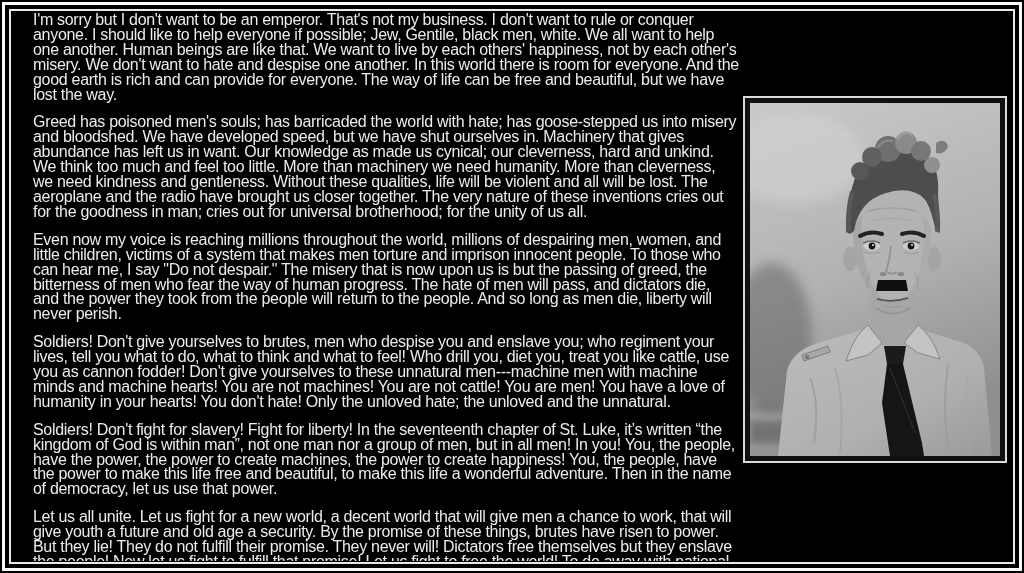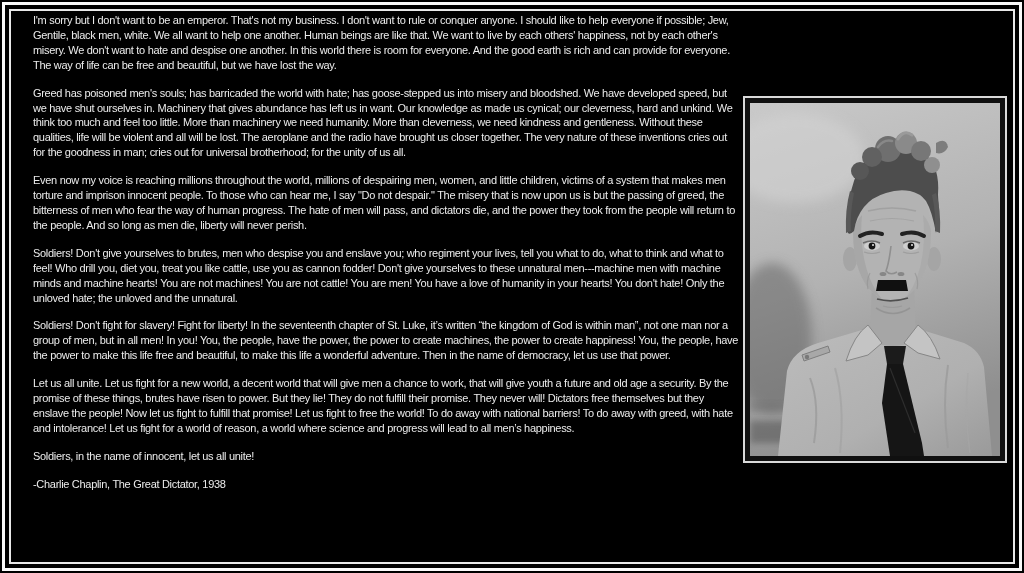--- a/index.html
+++ b/index.html
@@ -30,21 +30,21 @@
     pointer-events: none;
   }
   .speech {
     position: absolute;
     left: 33px;
     top: 13px;
     width: 706px;
     height: 548px;
     overflow: hidden;
     color: #ececec;
-    font-size: 11px;
+    font-size: 16px;
     letter-spacing: -0.3px;
     line-height: 14.9px;
     text-align: left;
   }
   .speech p {
     margin: 0 0 13px 0;
     padding: 0;
   }
   .photo {
     position: absolute;

